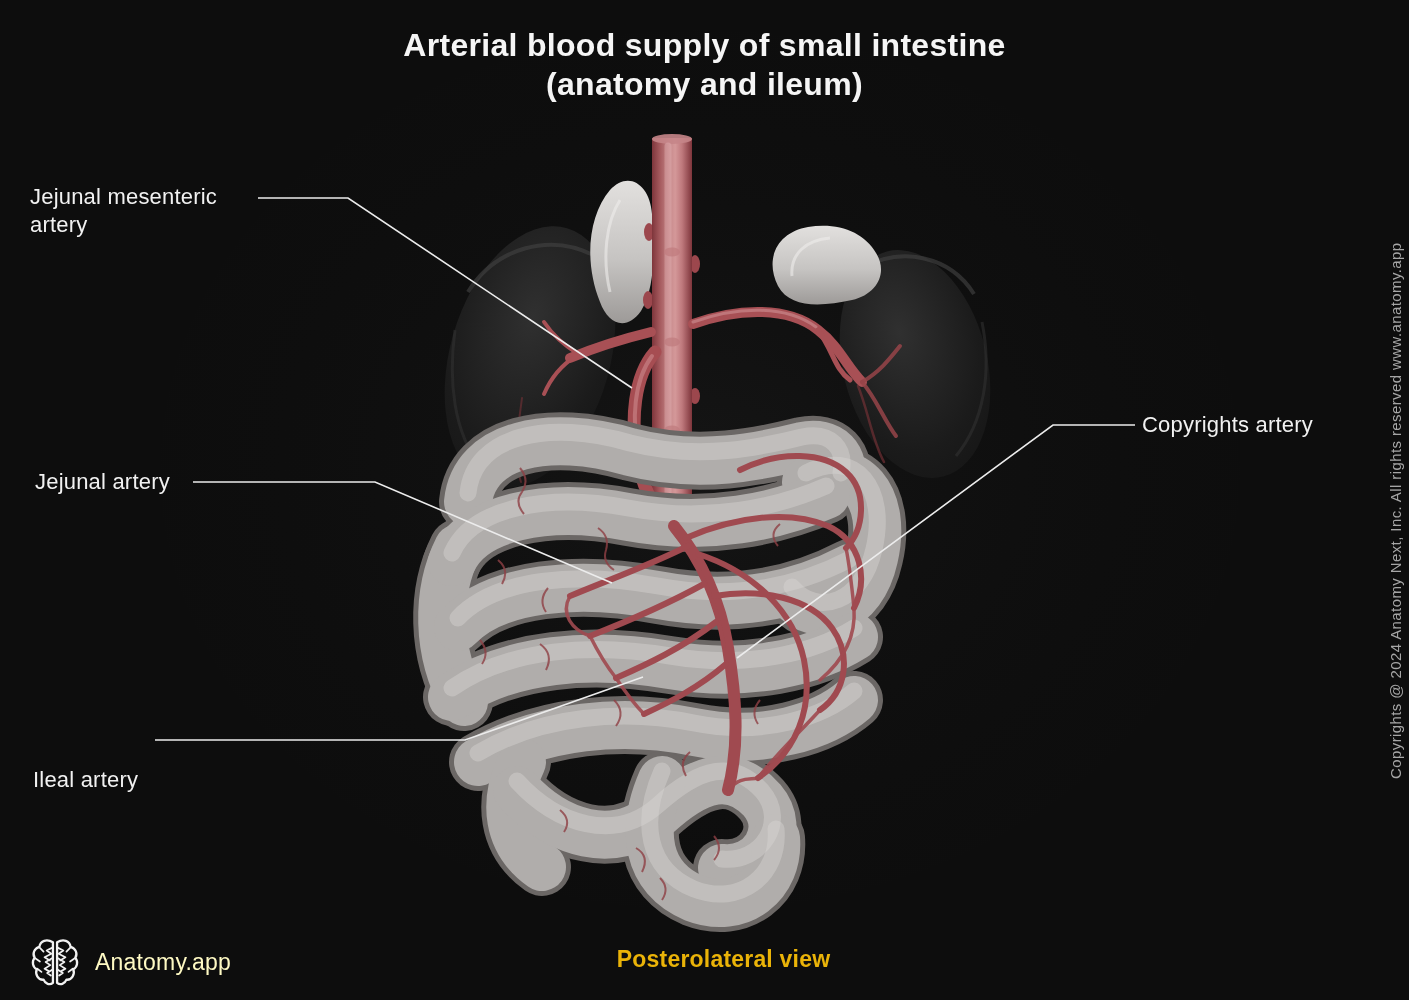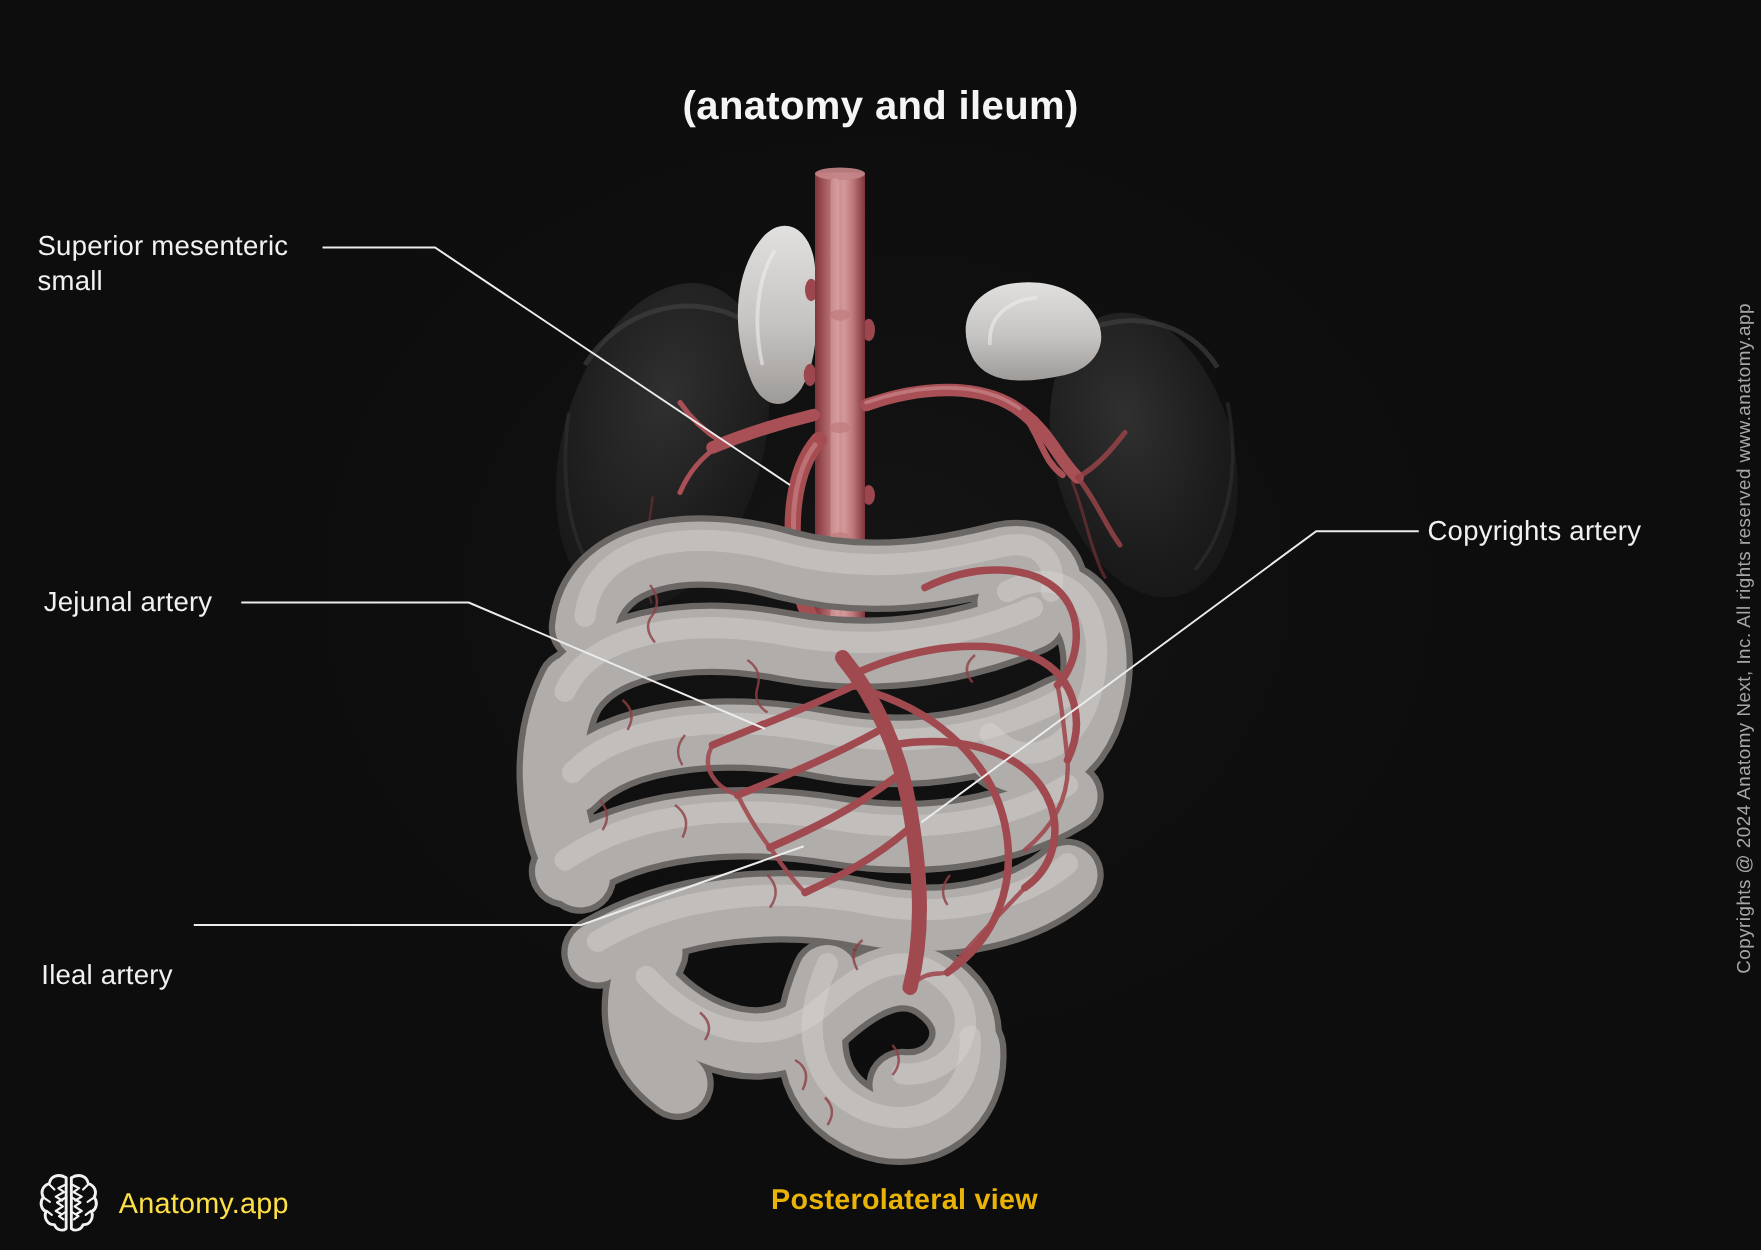--- a/index.html
+++ b/index.html
@@ -27,21 +27,21 @@
 
   .view-caption {
     position:absolute; left:10px; right:0; top:946px; text-align:center;
     font-size:23px; font-weight:700; letter-spacing:.2px; color:#eab308;padding-left:28px;
   }
   .brand {
     position:absolute; left:30px; top:937px;
     display:flex; align-items:center; gap:15px;
   }
   .brand svg { width:50px; height:50px; display:block; }
-  .brand-name { font-size:23px; font-weight:400; letter-spacing:.2px; color:#fde047; }
+  .brand-name { font-size:23px; font-weight:400; letter-spacing:.2px; color:#fef9c3; }
 
   .copyright {
     position:absolute; right:5px; top:50%;
     transform:translateY(-48%) rotate(180deg);
     writing-mode:vertical-rl; white-space:nowrap;
     font-size:15px; letter-spacing:.4px; color:#a6a6a6;
   }
 
   
   .gut-shadow use { stroke:#6b6765; stroke-width:58; fill:none; stroke-linecap:round; }
@@ -232,25 +232,25 @@
 
     <g class="leader">
       <polyline points="258,198 348,198 632,388"></polyline>
       <polyline points="193,482 375,482 612,583"></polyline>
       <polyline points="155,740 465,740 643,677"></polyline>
       <polyline points="1135,425 1053,425 737,658"></polyline>
     </g>
   </svg>
 
   <h1 class="page-title">
-    <br>
+    <span>Arterial blood supply of small intestine</span><br>
     <span>(anatomy and ileum)</span>
   </h1>
 
-  <div class="anno" id="anno-sma">Superior mesenteric small</div>
+  <div class="anno" id="anno-sma">Jejunal mesenteric artery</div>
   <div class="anno" id="anno-jejunal">Jejunal artery</div>
   <div class="anno" id="anno-ileal">Ileal artery</div>
   <div class="anno" id="anno-ileocolic">Copyrights artery</div>
 
   <div class="view-caption">Posterolateral view</div>
 
   <div class="brand">
     <svg viewBox="0 0 48 48" aria-hidden="true">
       <g fill="none" stroke="#f2f2f2" stroke-width="2.2" stroke-linejoin="round" stroke-linecap="round">
         <g id="bhalf">

